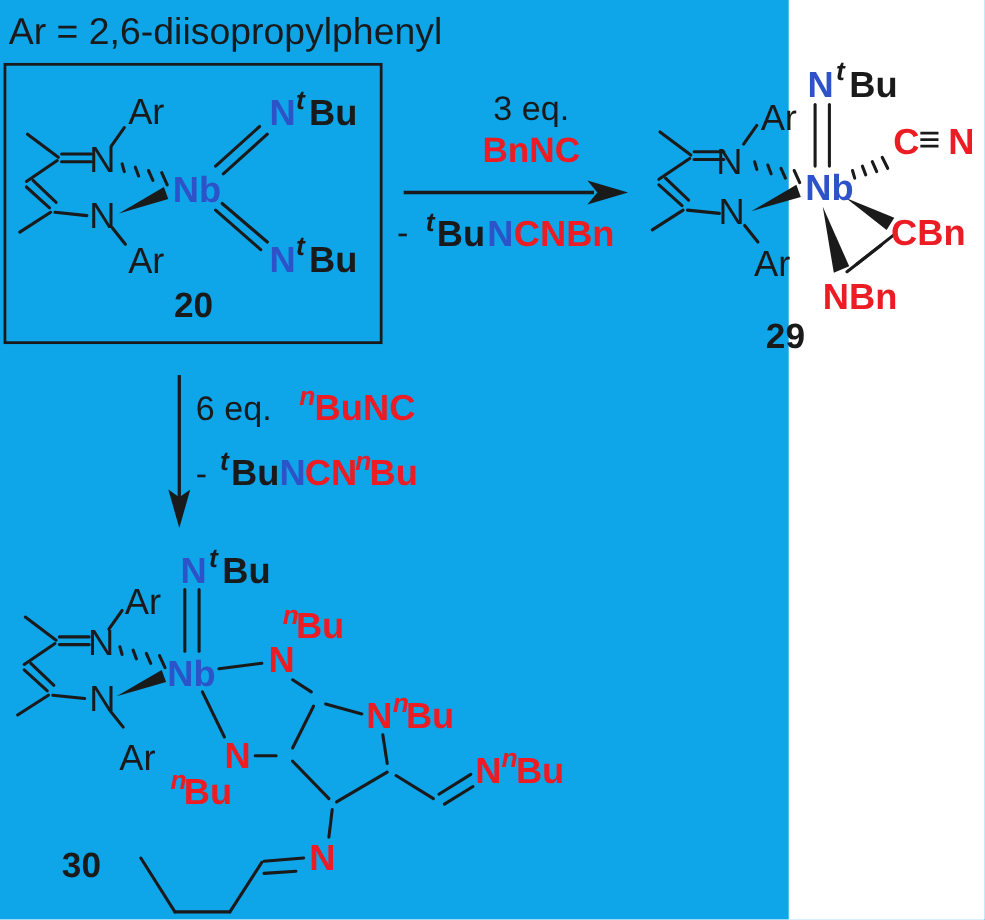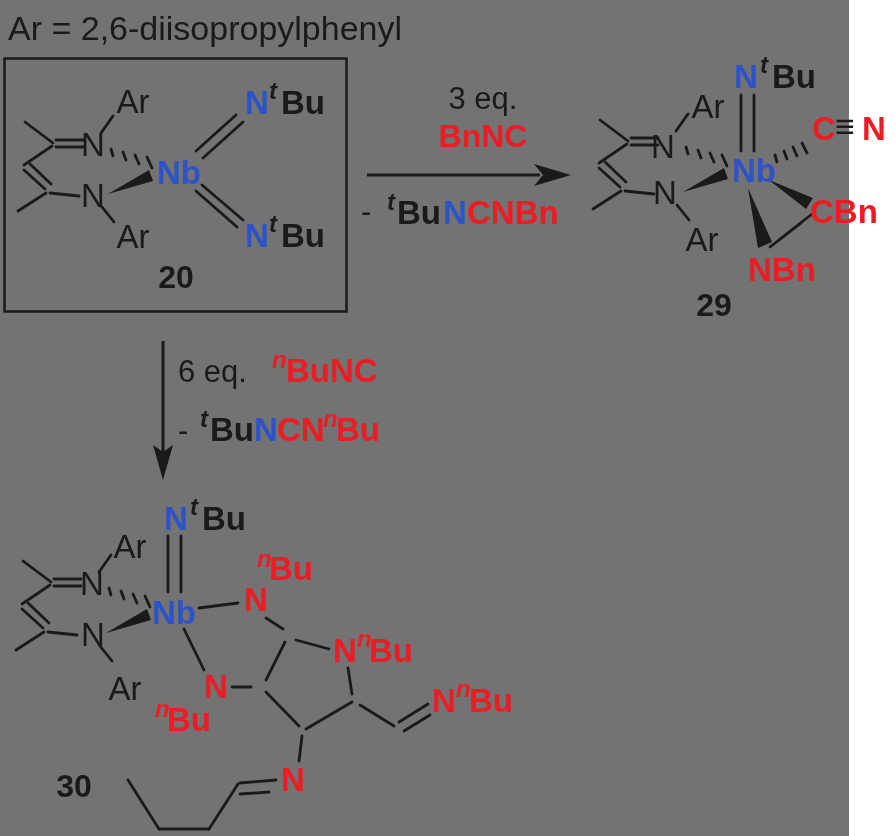--- a/index.html
+++ b/index.html
@@ -1,17 +1,17 @@
 <!DOCTYPE html>
 <html style="--blue: #2e53c9; --red: #ec1c24; --black: #1a1a1a;"><head>
 <meta charset="utf-8">
 <style>
   :root { --blue:#2e53c9; --red:#ec1c24; --black:#1a1a1a; }
   html,body { margin:0; padding:0; background:#ffffff; }
-  .page { width:849px; height:836px; position:relative; background:#737373; }
+  .page { width:717px; height:836px; position:relative; background:#0ea5e9; }
   svg text { font-family:"Liberation Sans", sans-serif; fill:var(--black); }
   .atom   { font-size:33px; font-weight:400; }
   .bold   { font-weight:700; }
   .blue   { fill:var(--blue); }
   .red    { fill:var(--red); }
   .sup    { font-size:24px; font-style:italic; font-weight:700; }
   .num    { font-size:32px; font-weight:700; }
   .rg     { font-size:31px; font-weight:400; }
   .hdr    { font-size:34px; font-weight:400; }
   .trip   { font-size:34px; font-weight:400; }

